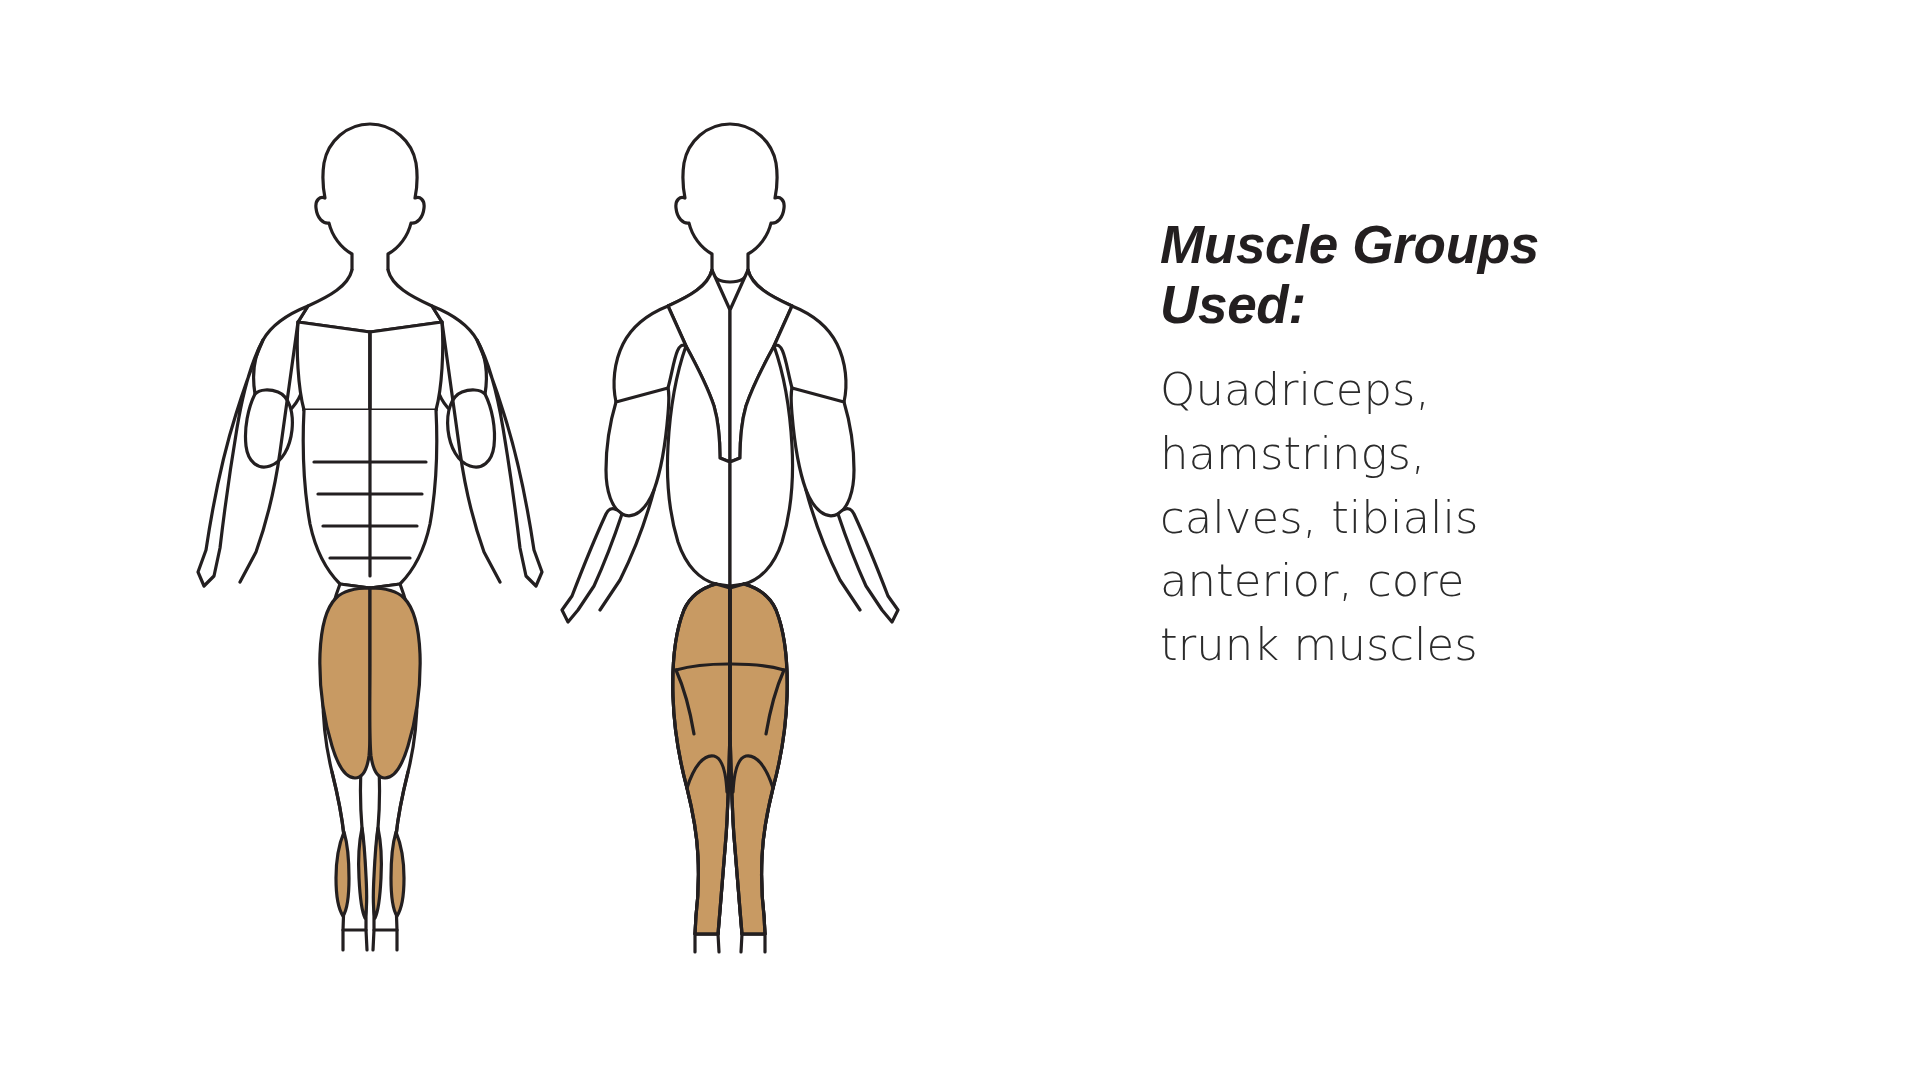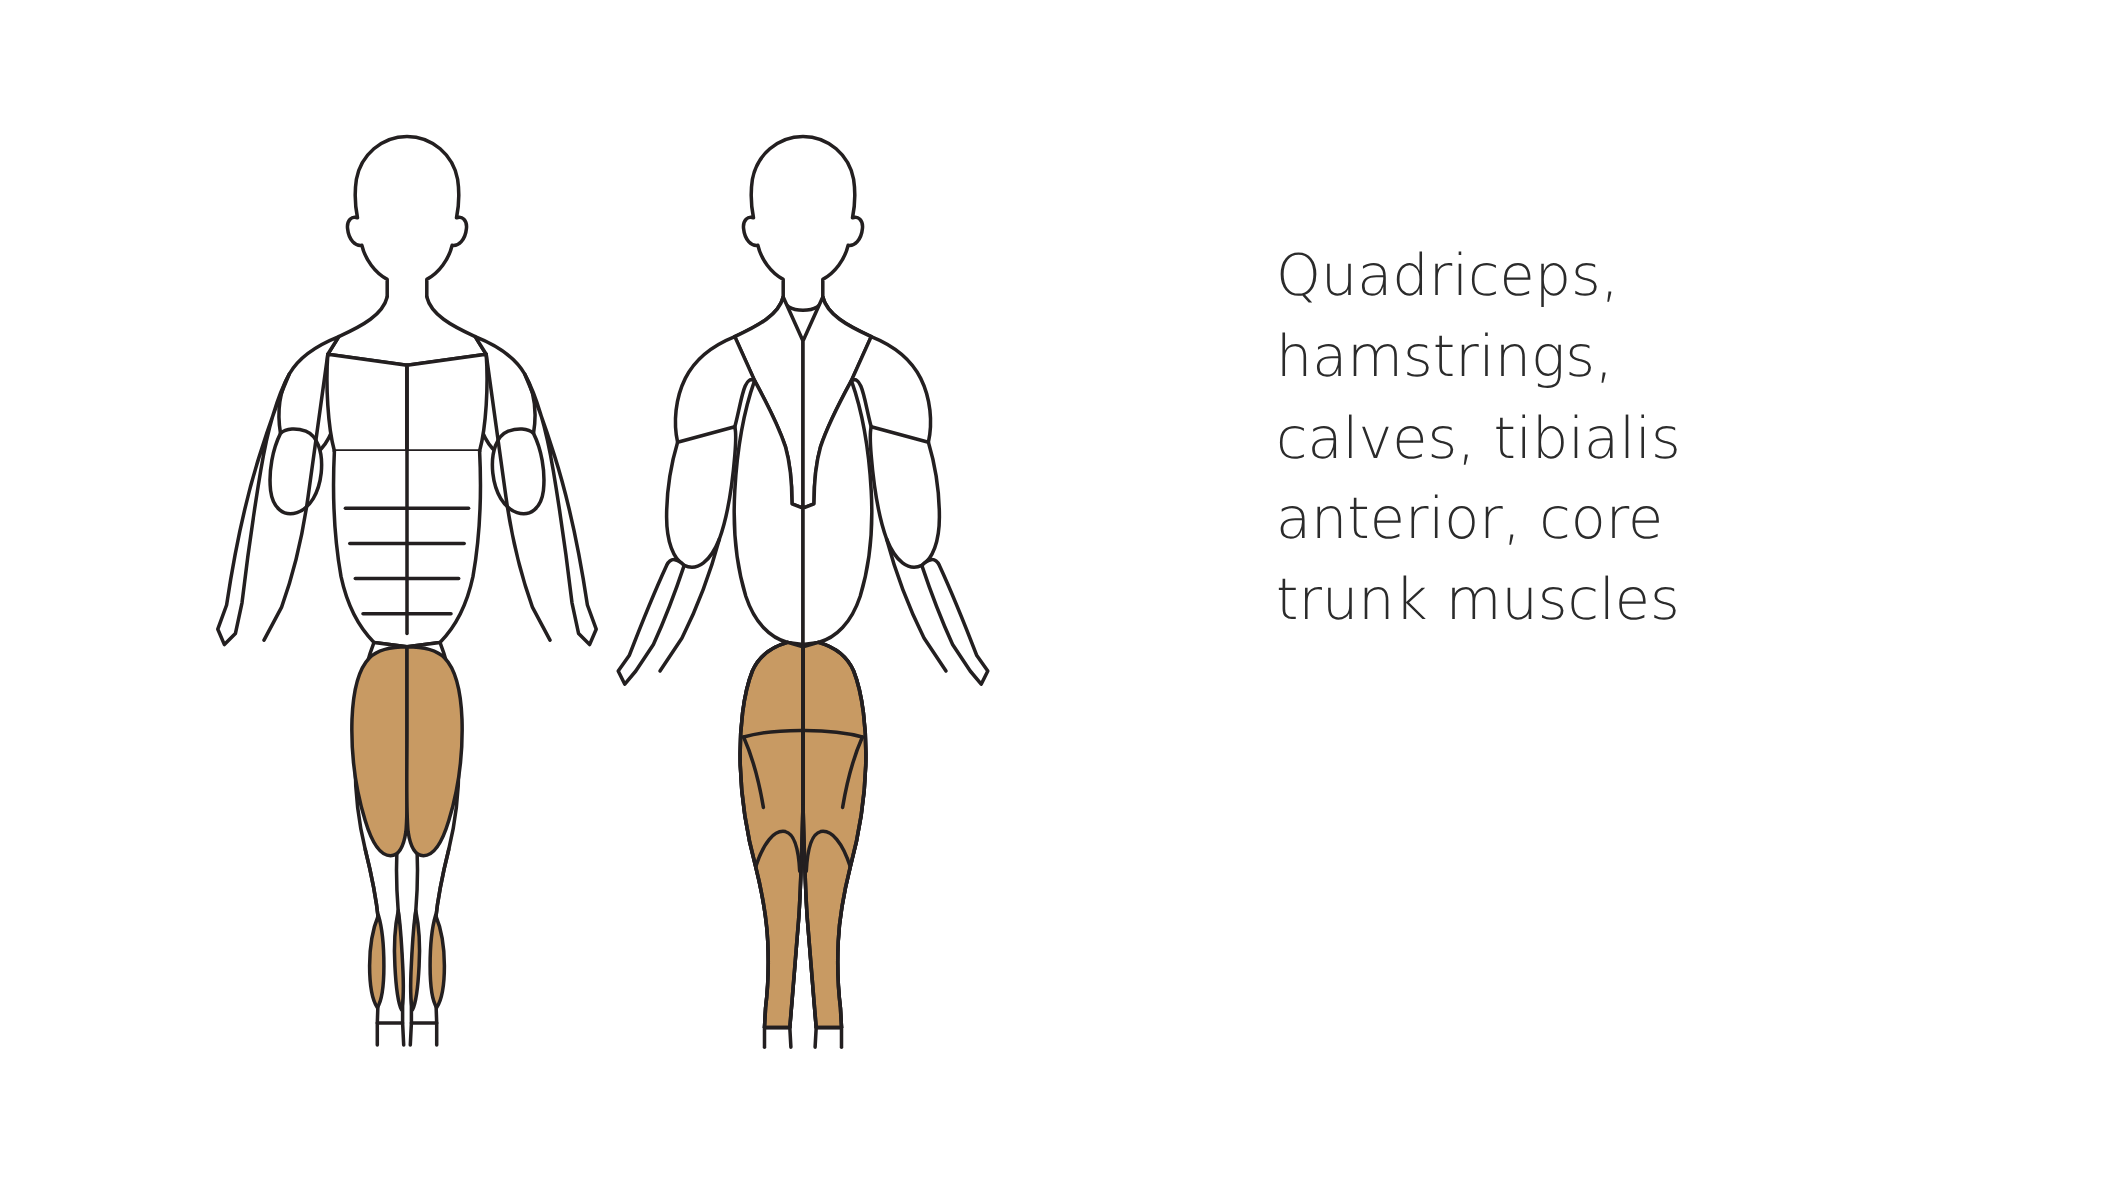--- a/index.html
+++ b/index.html
@@ -43,21 +43,21 @@
     font-size: 53px;
     line-height: 1.14;
     color: #231f20;
     letter-spacing: -0.3px;
     margin: 0 0 22px 0;
     max-width: 480px;
   }
   .info-body {
     font-family: "DejaVu Sans", sans-serif;
     font-weight: 300;
-    font-size: 52px;
+    font-size: 45px;
     line-height: 1.42;
     color: #2b2b2b;
     margin: 0;
     max-width: 440px;
     white-space: pre-line;
   }
 </style>
 </head>
 <body>
 
@@ -331,20 +331,21 @@
           <path d="M178 824 L179 842"></path>
           <path d="M225 824 L225 842"></path>
           <path d="M202 824 L201 842"></path>
         </g>
       </g>
     </svg>
 
   </div>
 
   <div class="info-panel">
+    <h2 class="info-heading">Muscle Groups Used:</h2>
     <p class="info-body">Quadriceps,
 hamstrings,
 calves, tibialis
 anterior, core
 trunk muscles</p>
   </div>
 
 </div>
 
 </body></html>

